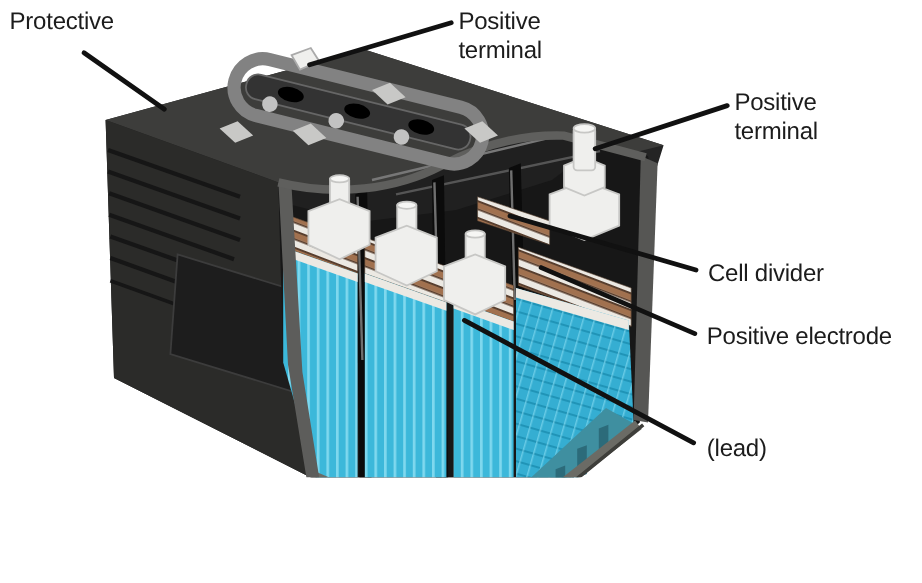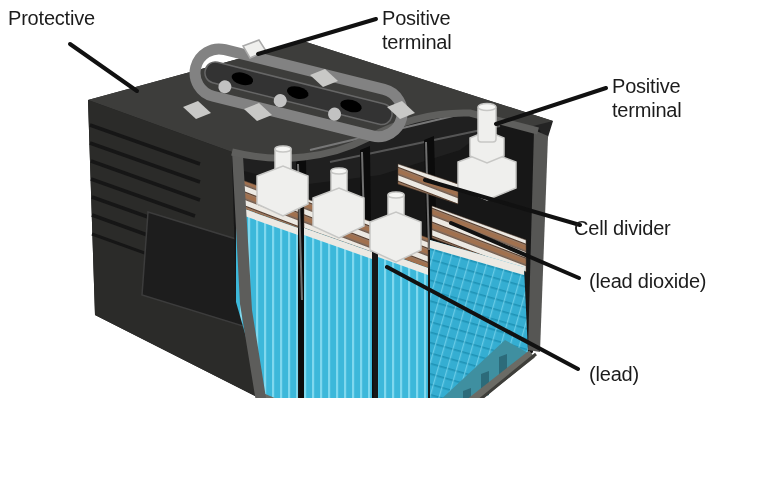--- a/index.html
+++ b/index.html
@@ -180,26 +180,26 @@
 <div class="lbl" style="left:382px;top:6px">
   <div>Positive</div>
   <div>terminal</div>
 </div>
 
 <div class="lbl" style="left:612px;top:74px">
   <div>Positive</div>
   <div>terminal</div>
 </div>
 
-<div class="lbl" style="left:574px;top:216px">
+<div class="lbl" style="left:590px;top:216px">
   <div>Cell divider</div>
 </div>
 
 <div class="lbl" style="left:589px;top:269px">
-  <div>(lead dioxide)</div>
+  <div>Positive electrode</div>
 </div>
 
 <div class="lbl" style="left:589px;top:362px">
   <div>(lead)</div>
 </div>
 
 
 </div>
 
 </body></html>

